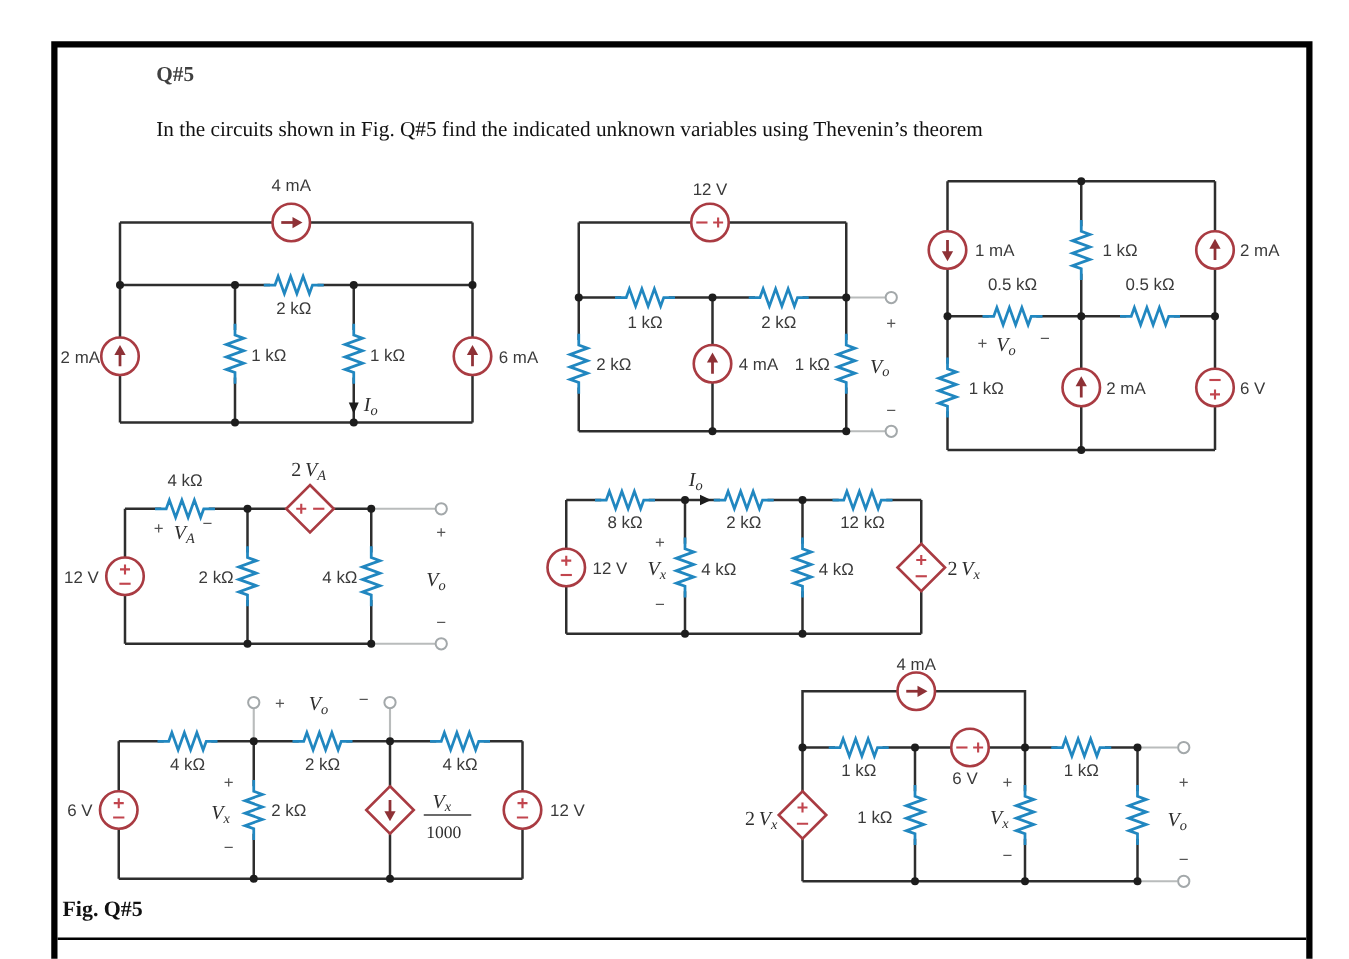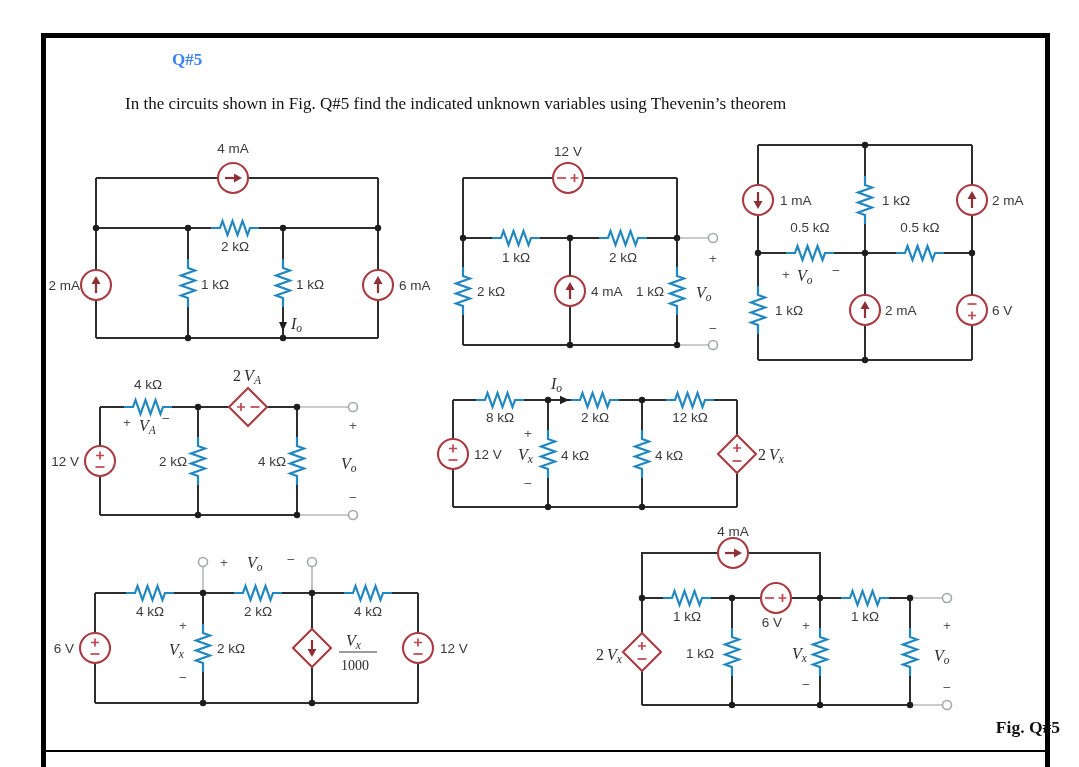--- a/index.html
+++ b/index.html
@@ -1,21 +1,21 @@
 <!DOCTYPE html>
 <html><head>
 <meta charset="utf-8">
 <style>
   html,body{margin:0;padding:0;}
   body{width:1079px;height:767px;background:#fff;position:relative;overflow:hidden;
        font-family:"Liberation Serif",serif;}
   .box{position:absolute;left:41px;top:33px;width:999px;height:900px;border:5px solid #000;background:#fff;}
-  .title{position:absolute;left:125px;top:50px;font-size:17px;font-weight:bold;color:#3b82f6;margin-left:47px;}
+  .title{position:absolute;left:125px;top:50px;font-size:17px;font-weight:bold;color:#404040;}
   .instr{position:absolute;left:125px;top:94px;font-size:17px;color:#111;}
-  .caption{position:absolute;left:50px;top:717px;width:1010px;text-align:right;
+  .caption{position:absolute;left:50px;top:717px;width:1010px;text-align:left;
            font-size:17.5px;font-weight:600;color:#111;}
   .rule{position:absolute;left:46px;top:750px;width:999px;height:2px;background:#000;}
   svg.cv{position:absolute;left:0;top:0;}
   
   .w{stroke:#2e2e2e;stroke-width:2;fill:none;}
   .gw{stroke:#b9bcbc;stroke-width:1.7;fill:none;}
   .rz{stroke:#2187c0;stroke-width:2.2;fill:none;}
   .mask{fill:#fff;}
   .sc{fill:#fff;stroke:#a93b42;stroke-width:2.1;}
   .dmb{fill:#fff;stroke:#a93b42;stroke-width:2.1;}

